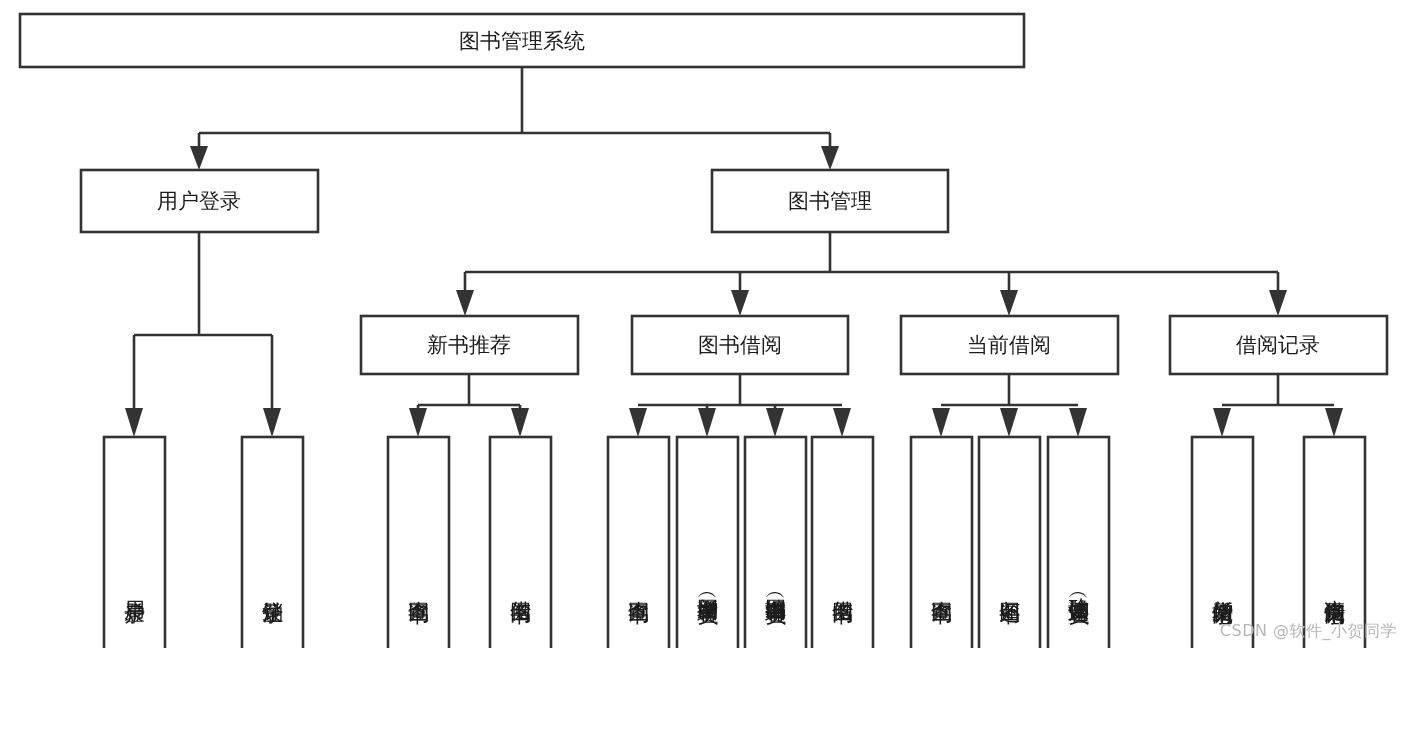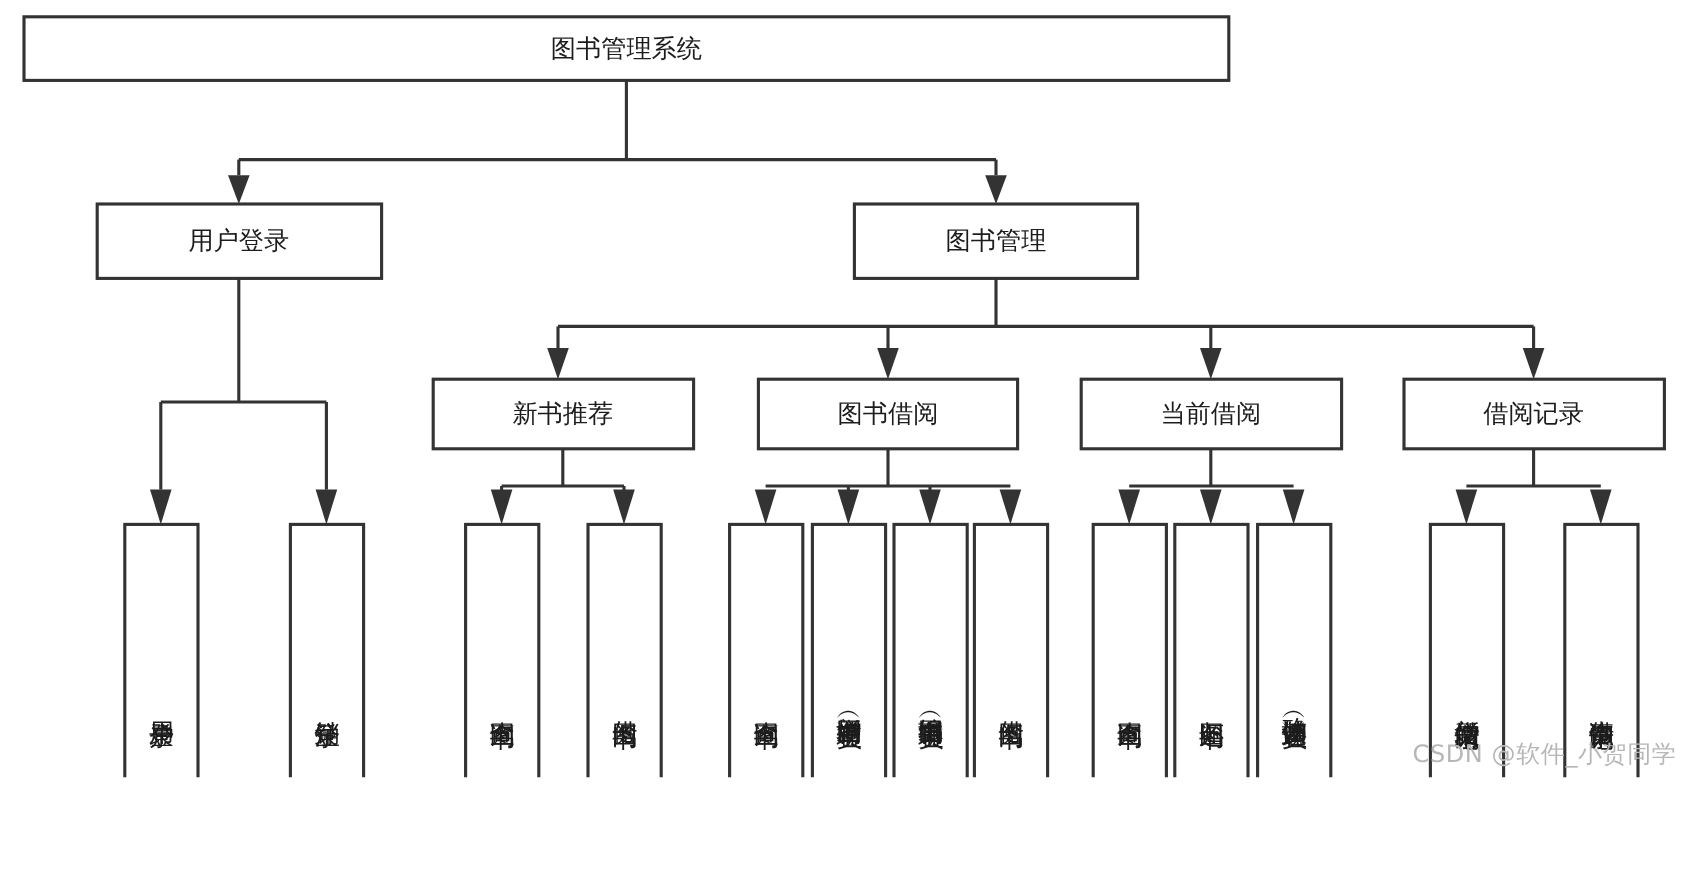--- a/index.html
+++ b/index.html
@@ -60,21 +60,21 @@
     color: #1c1c1c;
     letter-spacing: 1px;
     white-space: nowrap;
     pointer-events: none;
   }
   .watermark {
     position: absolute;
     right: 8px;
     bottom: 6px;
     font-family: "DejaVu Sans", "Liberation Sans", sans-serif;
-    font-size: 20px;
+    font-size: 16px;
     color: #b7b7b7;
     white-space: nowrap;
     letter-spacing: 0.5px;
   }
 </style>
 </head>
 <body>
 
 <div id="diagram-root">
 

